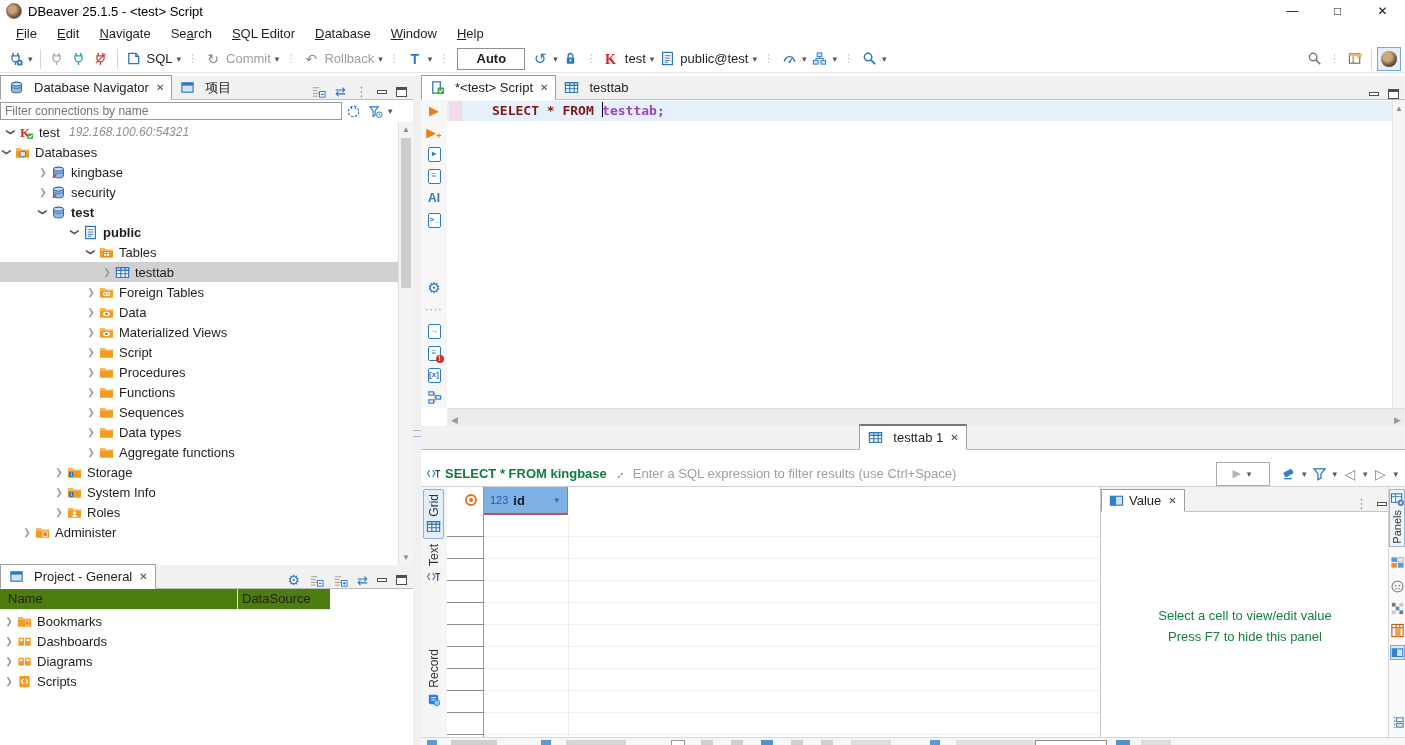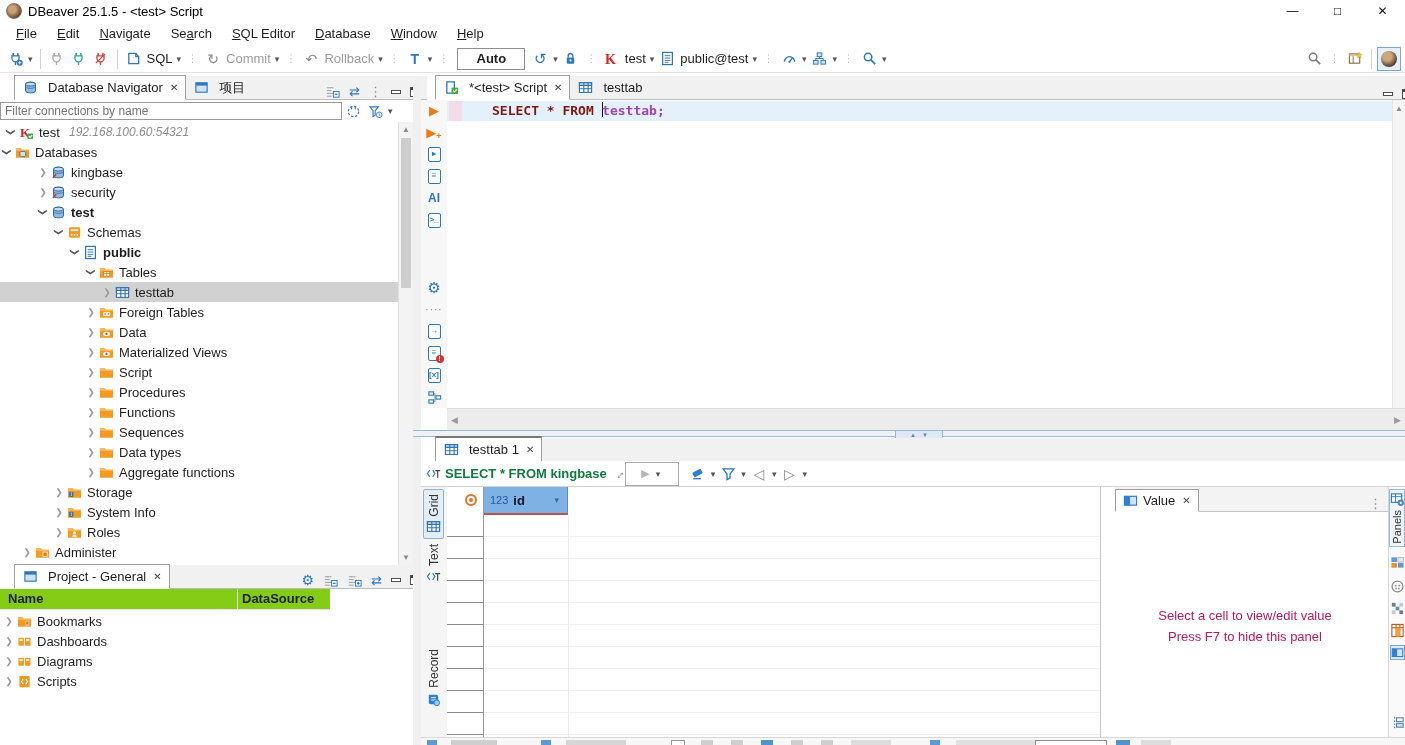--- a/index.html
+++ b/index.html
@@ -27,21 +27,21 @@
   .sep-line{width:1px;height:20px;background:#d4d4d4;margin:0 5px;}
   .sep-dots{color:#bdbdbd;font-size:11px;margin:0 4px;letter-spacing:0;}
   .tb-label{margin:0 2px;}
   .disabled-label{color:#9d9d9d;}
   #auto-box{width:66px;height:20px;border:1px solid #8f8f8f;display:flex;align-items:center;justify-content:center;margin:0 4px;background:#fff;font-weight:bold;}
   .right-cluster{margin-left:auto;display:flex;align-items:center;}
   #dbeaver-persp{width:22px;height:22px;border:1px solid #7aa7d8;background:#e6f0fb;display:flex;align-items:center;justify-content:center;}
   #dbeaver-persp .head{width:16px;height:16px;border-radius:50%;background:radial-gradient(circle at 40% 35%,#cba87c 0 30%,#5a4334 68%,#2f2219 100%);}
 
   
-  .ptabbar{background:#f1f1f1;border-bottom:1px solid #bcbcbc;display:flex;align-items:flex-end;box-sizing:border-box;margin-left:14px;}
+  .ptabbar{background:#f1f1f1;border-bottom:1px solid #bcbcbc;display:flex;align-items:flex-end;box-sizing:border-box;}
   .ptab{display:inline-flex;align-items:center;height:23px;padding:0 7px;gap:5px;}
   .ptab.active{background:#fff;border:1px solid #9f9f9f;border-bottom:1px solid #fff;margin-bottom:-1px;}
   .tab-x{color:#444;font-size:10px;margin-left:2px;}
   .bar-icons{margin-left:auto;display:flex;align-items:center;gap:9px;padding-right:6px;}
   .ico-min{width:10px;height:4px;border:1px solid #4d4d4d;box-sizing:border-box;background:#fff;}
   .ico-max{width:11px;height:10px;border:1px solid #4d4d4d;border-top:3px solid #4d4d4d;box-sizing:border-box;background:#fff;}
   .blue{color:#2b77c0;}
   .gray{color:#8a8a8a;}
 
   
@@ -57,21 +57,21 @@
   .tico svg{width:15px;height:15px;}
   .tlabel{color:#1e1e1e;}
   .tlabel.bold{font-weight:bold;}
   .thost{color:#8e8e8e;font-style:italic;font-size:12px;margin-left:9px;}
   #nav-vscroll{left:398px;top:122px;width:15px;height:443px;background:#f3f3f3;border-left:1px solid #e0e0e0;box-sizing:border-box;}
   .scroll-arrow{color:#8a8a8a;font-size:8px;text-align:center;width:100%;}
   .scroll-thumb{position:absolute;left:2px;width:10px;background:#cdcdcd;border-radius:1px;}
 
   
   #proj-tabbar{left:0;top:565px;width:413px;height:24px;}
-  #proj-header{left:0;top:589px;width:330px;height:20px;border-bottom:1px solid #e3e3e3;background:#84cc16;font-weight:bold;}
+  #proj-header{left:0;top:589px;width:330px;height:20px;border-bottom:1px solid #e3e3e3;background:#4d7c0f;}
   #proj-header .col1{position:absolute;left:8px;top:2px;}
   #proj-header .col2{position:absolute;left:242px;top:2px;}
   #proj-header .coldiv{position:absolute;left:237px;top:0;width:1px;height:20px;background:#dcdcdc;}
   #proj-rows{left:0;top:611px;width:413px;height:134px;background:#fff;}
   .proj-row{height:20px;display:flex;align-items:center;}
 
   
   #v-sash{left:413px;top:76px;width:8px;height:669px;background:#f0f0f0;}
 
   
@@ -87,21 +87,21 @@
   .kw{color:#7f1710;}
   .star{color:#7f1710;}
   .tname{color:#9c43bd;}
   .caret{display:inline-block;width:1.5px;height:15px;background:#000;vertical-align:-2px;margin-right:-1px;}
   #ed-vscroll{left:1392px;top:100px;width:13px;height:308px;background:#f5f5f5;border-left:1px solid #e4e4e4;box-sizing:border-box;}
   #ed-hscroll{left:447px;top:408px;width:958px;height:22px;background:#ececec;border-top:1px solid #dcdcdc;box-sizing:border-box;display:flex;align-items:center;justify-content:space-between;padding:0 4px;color:#9a9a9a;font-size:9px;}
   #splitter{left:413px;top:430px;width:992px;height:7px;background:#eef2f6;border-top:1px solid #9db8d2;border-bottom:1px solid #9db8d2;box-sizing:border-box;}
   #split-handle{position:absolute;left:482px;top:-1px;width:46px;height:7px;background:#dfe9f3;border:1px solid #9db8d2;display:flex;align-items:center;justify-content:center;gap:6px;color:#5b87b0;font-size:6px;}
 
   
-  #res-tabbar{left:421px;top:438px;width:984px;height:24px;}
+  #res-tabbar{left:421px;top:426px;width:984px;height:24px;justify-content:center;}
   #res-tabbar .ptab.active{border-top:2px solid #777;}
   #res-filterbar{left:421px;top:461px;width:984px;height:26px;background:#fff;border-bottom:1px solid #d2d2d2;box-sizing:border-box;display:flex;align-items:center;padding:0 5px;}
   .green-sql{color:#0e7b3f;font-weight:bold;margin:0 6px 0 4px;}
   #res-filter-input{flex:1;border:none;outline:none;font-size:13px;color:#333;font-family:"Liberation Sans",sans-serif;background:transparent;margin-left:6px;}
   #res-filter-input::placeholder{color:#9e9e9e;}
   .exec-box{width:52px;height:22px;border:1px solid #aaa;display:flex;align-items:center;justify-content:center;gap:4px;margin-right:8px;}
   .expand-ico{display:inline-block;transform:rotate(-45deg);color:#8a8a8a;font-size:12px;}
 
   #res-left-strip{left:421px;top:487px;width:26px;height:250px;background:#f5f5f5;}
   .vtext{writing-mode:vertical-rl;transform:rotate(180deg);font-size:12px;color:#333;}
@@ -119,21 +119,21 @@
   #id-header{position:absolute;left:0;top:0;width:84px;height:28px;background:#7fb2e4;border-right:1px solid #5a8cc0;border-bottom:2px solid #b85450;box-sizing:border-box;display:flex;align-items:center;padding:0 6px;gap:5px;}
   #id-header .ctype{color:#2458a6;font-size:11px;}
   #id-header .cname{color:#15152e;font-weight:bold;}
   #id-header .dd{margin-left:auto;color:#44688c;}
   .target-ico{position:absolute;right:6px;top:7px;width:12px;height:12px;border:2px solid #e8731c;border-radius:50%;box-sizing:border-box;}
   .target-ico:after{content:"";position:absolute;left:2px;top:2px;width:4px;height:4px;border-radius:50%;background:#e8731c;}
 
   
   #val-panel{left:1100px;top:487px;width:288px;height:250px;background:#fff;border-left:1px solid #c6c6c6;box-sizing:border-box;}
   #val-tabbar{position:absolute;left:0;top:0;width:292px;height:25px;background:#f3f3f3;border-bottom:1px solid #c6c6c6;box-sizing:border-box;display:flex;align-items:flex-end;}
-  #val-msg{position:absolute;left:0;top:118px;width:288px;text-align:center;color:#be185d;line-height:21px;}
+  #val-msg{position:absolute;left:0;top:118px;width:288px;text-align:center;color:#15803d;line-height:21px;}
 
   
   #panels-strip{left:1388px;top:487px;width:17px;height:258px;background:#fafafa;border-left:1px solid #d6d6d6;box-sizing:border-box;}
   #panels-tab{position:absolute;left:0px;top:2px;width:16px;height:58px;border:1px solid #9db8d2;background:#eef4fa;box-sizing:border-box;display:flex;flex-direction:column;align-items:center;gap:3px;padding-top:2px;}
   #panels-tab .vtext{font-size:11px;}
   .strip-ico{position:absolute;left:1px;width:15px;height:15px;display:flex;align-items:center;justify-content:center;}
   .strip-sel{border:1px solid #7aa7d8;background:#dceafc;box-sizing:border-box;}
 
   
   #res-bottombar{left:421px;top:737px;width:984px;height:8px;background:#f7f7f7;border-top:1px solid #d8d8d8;box-sizing:border-box;overflow:hidden;}
@@ -405,33 +405,20 @@
       <span class="chev open">❯</span>
       <span class="tico">
         <svg viewBox="0 0 16 16">
           <path d="M2.7 4.4c0-1.3 2.4-2.1 5.3-2.1s5.3.8 5.3 2.1v7.2c0 1.3-2.4 2.1-5.3 2.1s-5.3-.8-5.3-2.1z" fill="#8fbbe8" stroke="#2e5f94"></path>
           <ellipse cx="8" cy="4.4" rx="5.3" ry="2.1" fill="#c3dcf4" stroke="#2e5f94"></ellipse>
           <path d="M2.7 7.5c1 .9 3 1.4 5.3 1.4s4.3-.5 5.3-1.4" fill="none" stroke="#2e5f94" stroke-width=".8"></path>
         </svg>
       </span>
       <span class="tlabel bold">test</span>
     </div>
-    <div class="tree-row" style="padding-left: 52px;">
-      <span class="chev open">❯</span>
-      <span class="tico">
-        <svg viewBox="0 0 16 16">
-          <rect x="2" y="2.5" width="12" height="11" rx="1.2" fill="#F39B21"></rect>
-          <rect x="4" y="4.5" width="8" height="2" fill="#fff" opacity=".9"></rect>
-          <circle cx="5" cy="10.5" r="1" fill="#fff"></circle>
-          <circle cx="8" cy="10.5" r="1" fill="#fff"></circle>
-          <circle cx="11" cy="10.5" r="1" fill="#fff"></circle>
-        </svg>
-      </span>
-      <span class="tlabel">Schemas</span>
-    </div>
     <div class="tree-row" style="padding-left: 68px;">
       <span class="chev open">❯</span>
       <span class="tico">
         <svg viewBox="0 0 16 16">
           <rect x="2.8" y="1.5" width="10.4" height="13" fill="#fff" stroke="#2E75B6" stroke-width="1.3"></rect>
           <path d="M5 5h6M5 7.5h6M5 10h6M5 12h4" stroke="#2E75B6" stroke-width="1"></path>
         </svg>
       </span>
       <span class="tlabel bold">public</span>
     </div>
@@ -797,20 +784,21 @@
 
 <div class="abs" id="res-filterbar">
   <span>
       <svg viewBox="0 0 18 16" width="15" height="15">
         <path d="M4.5 4 1.8 8l2.7 4M8 4l2.7 4L8 12" fill="none" stroke="#2b77c0" stroke-width="1.3"></path>
         <path d="M11 4.5h6M14 4.5V13" stroke="#444" stroke-width="1.4"></path>
       </svg>
     </span>
   <span class="green-sql">SELECT * FROM kingbase</span>
   <span class="expand-ico">↔</span>
+  <input id="res-filter-input" placeholder="Enter a SQL expression to filter results (use Ctrl+Space)" style="">
   <span class="exec-box">
     <span style="color:#b5b5b5;font-size:11px">▶</span>
     <span class="dd">▾</span>
   </span>
   <span class="tb-ico">
       <svg viewBox="0 0 16 16" width="15" height="15">
         <rect x="3.2" y="4.8" width="10" height="5.5" rx="1" transform="rotate(-28 8 8)" fill="#2f7fd6"></rect>
         <path d="M3.5 13.5h8" stroke="#2f7fd6" stroke-width="1.5"></path>
       </svg>
     </span>

